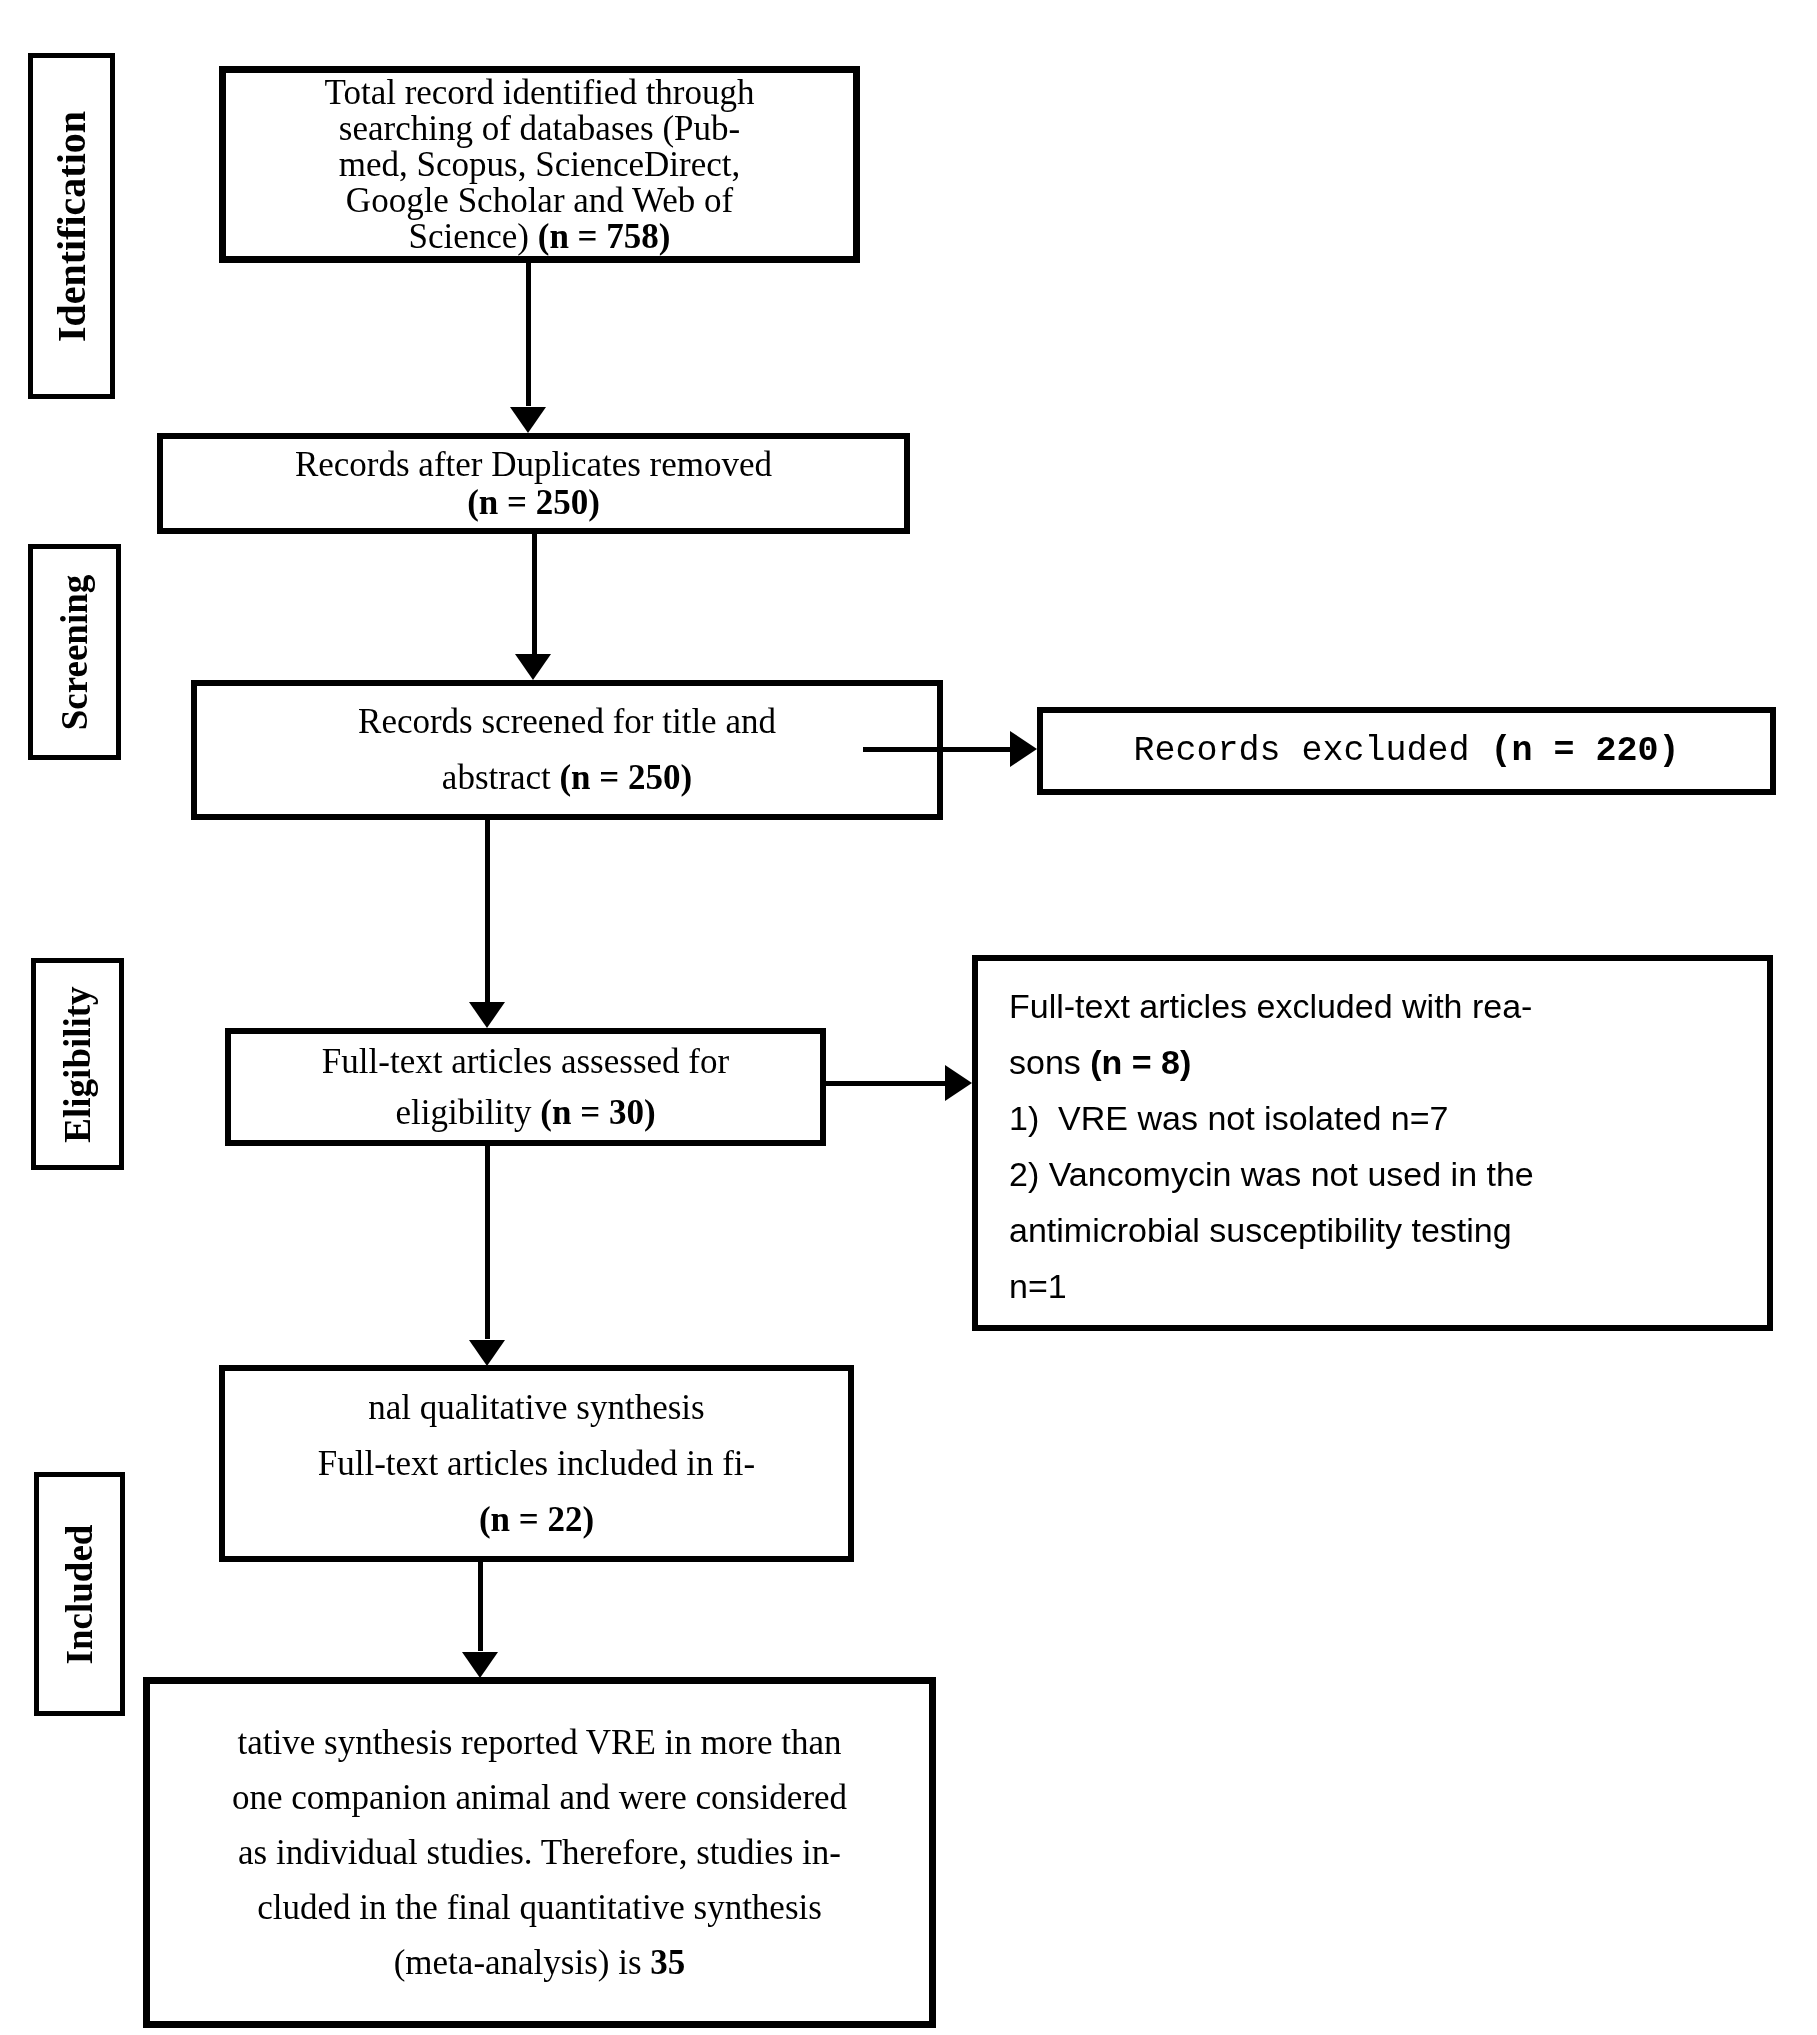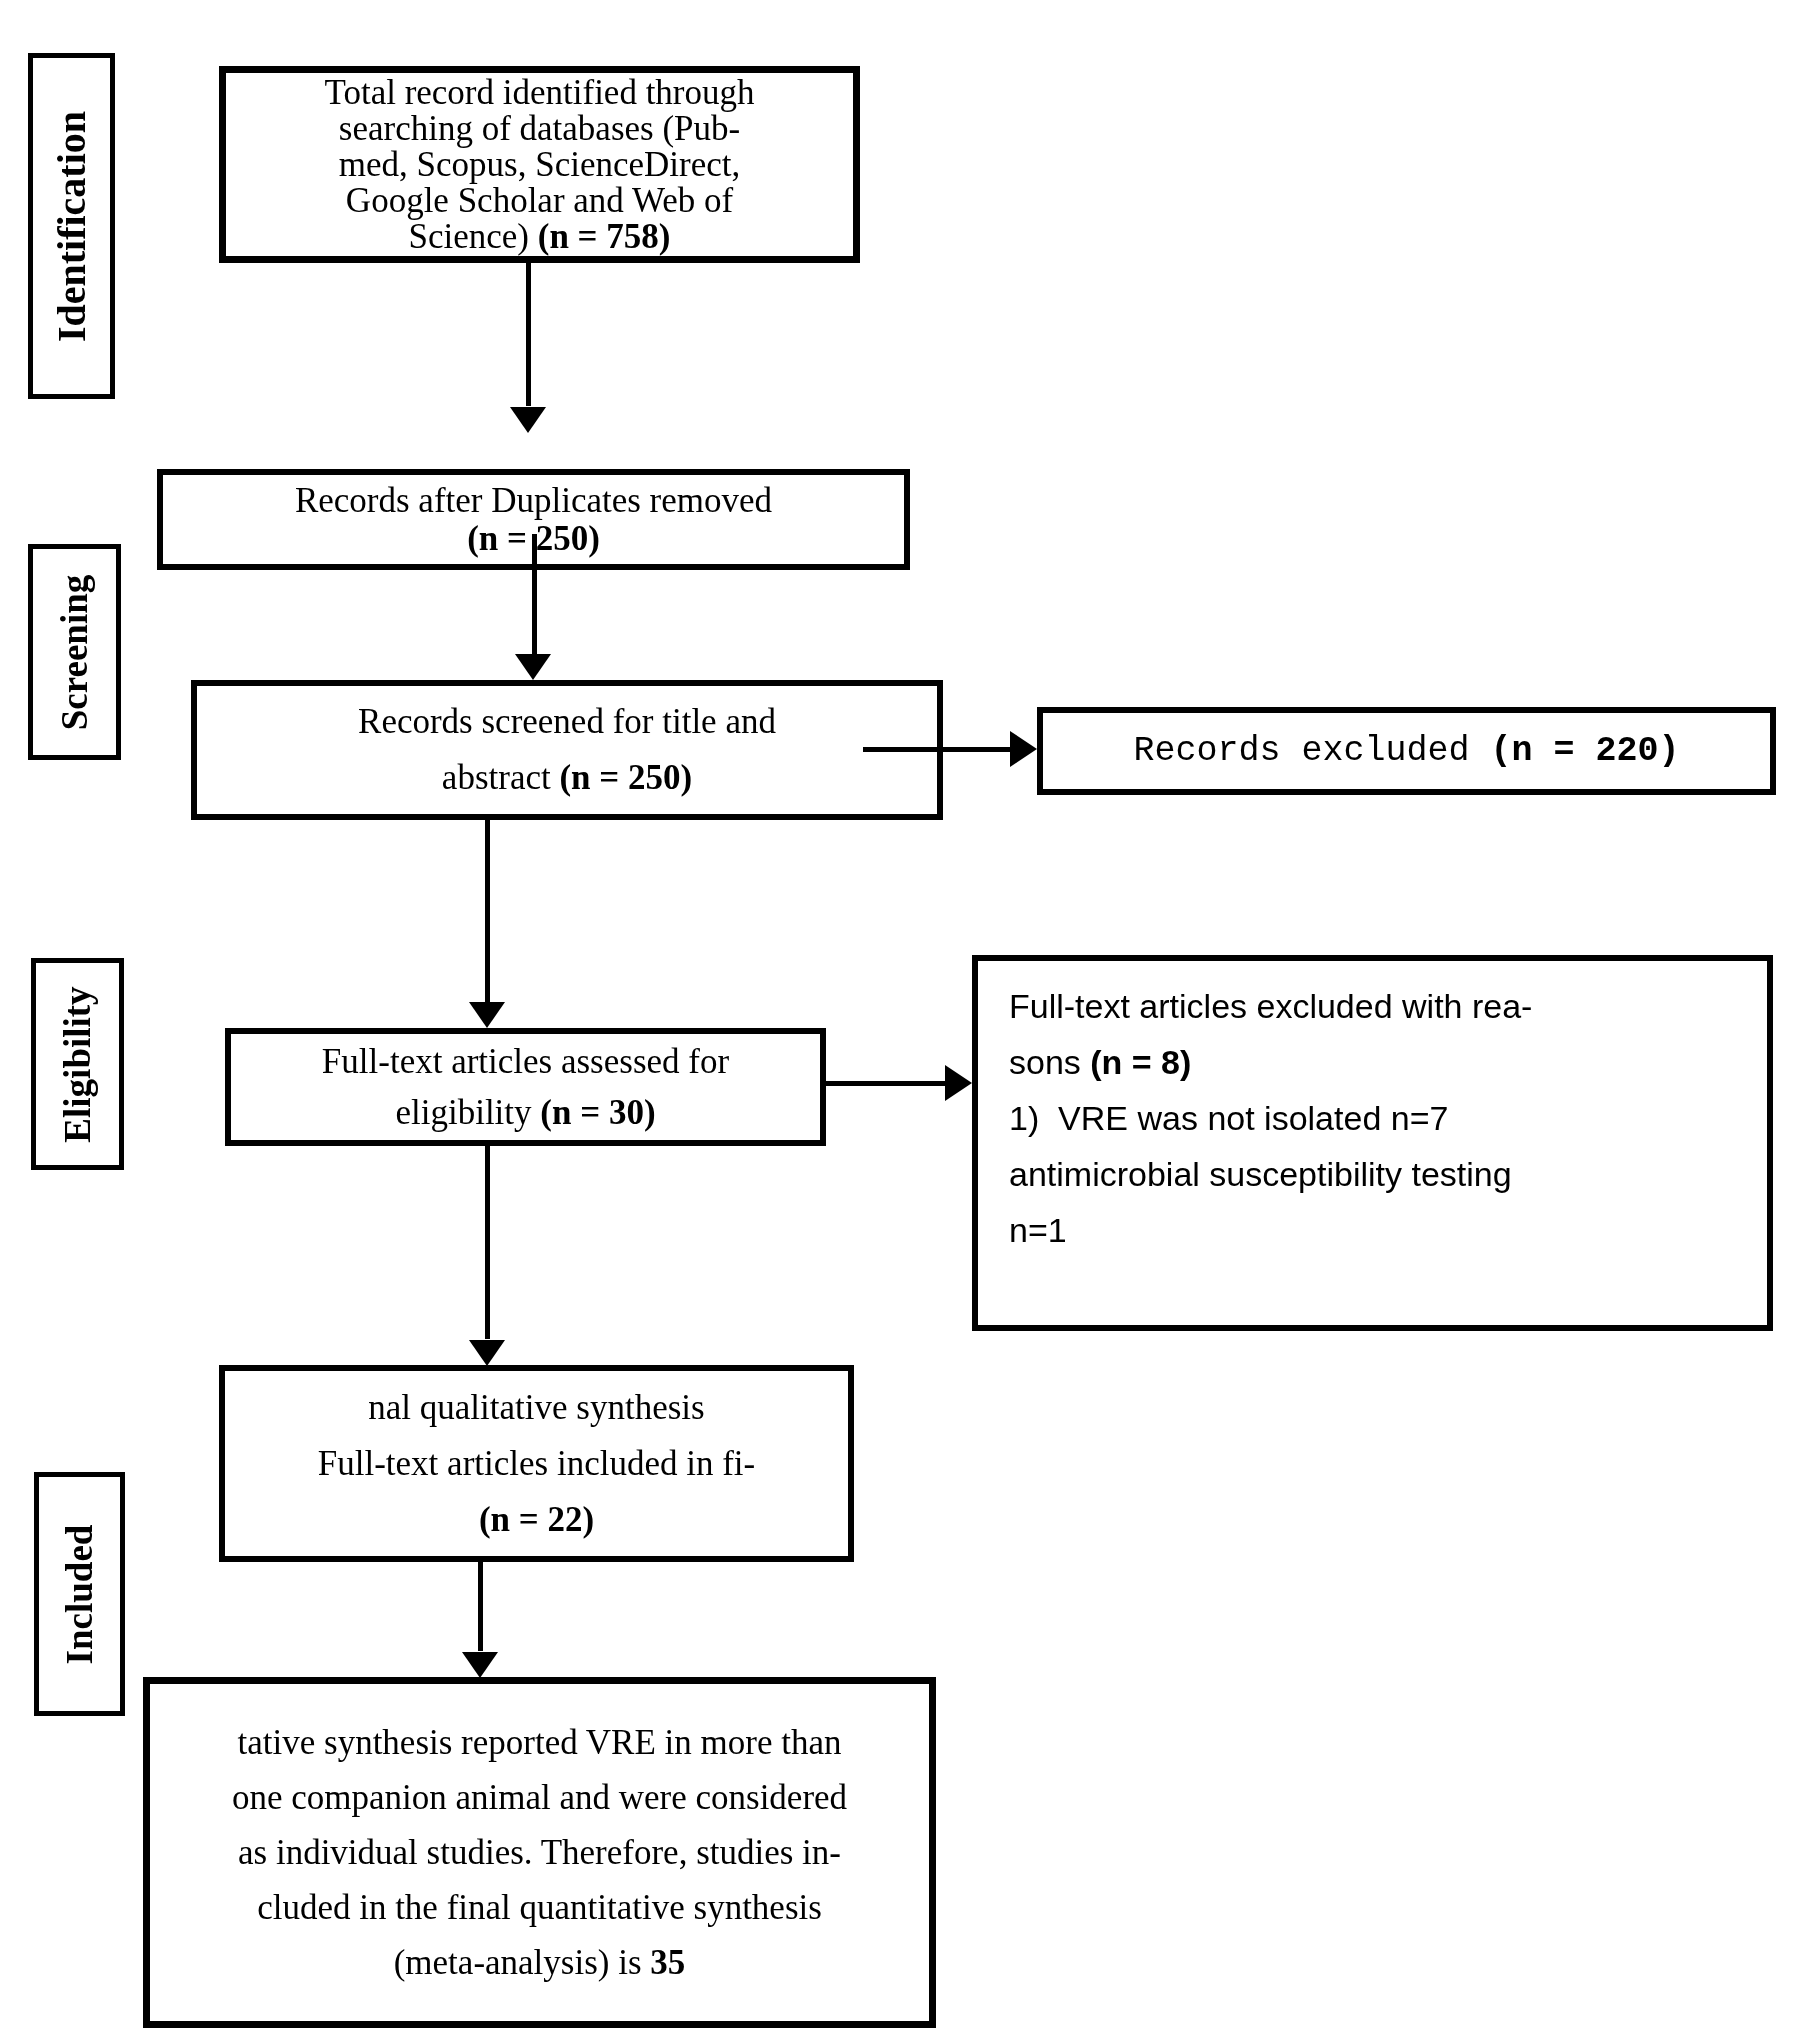--- a/index.html
+++ b/index.html
@@ -7,21 +7,21 @@
           font-family:"Liberation Serif",serif;color:#000000;overflow:hidden;}
 
   
   .box{position:absolute;box-sizing:border-box;border:6.7px solid #000;background:#fff;
        display:flex;flex-direction:column;justify-content:center;align-items:center;
        text-align:left;font-size:35px;}
   .box .line{white-space:pre;}
   .box .bold{font-weight:bold;}
 
   #box-identified{left:219px;top:66px;width:641px;height:197px;line-height:36px;border-width:7.9px;}
-  #box-duplicates{left:157px;top:433px;width:753px;height:101px;line-height:38px;margin-top:36px;}
+  #box-duplicates{left:157px;top:433px;width:753px;height:101px;line-height:38px;}
   #box-screened{left:191px;top:680px;width:752px;height:140px;line-height:56px;}
   #box-excluded{left:1037px;top:707px;width:739px;height:88px;line-height:45px;font-family:Liberation Mono, monospace;}
   #box-assessed{left:225px;top:1028px;width:601px;height:118px;line-height:51px;}
   #box-reasons{left:972px;top:955px;width:801px;height:376px;line-height:56px;
                font-family:"Liberation Sans",sans-serif;font-size:34px;
                justify-content:flex-start;align-items:flex-start;text-align:center;
                padding:17px 17px 5.6px 31px;}
   #box-qualitative{left:219px;top:1365px;width:635px;height:197px;line-height:56px;}
   #box-quantitative{left:143px;top:1677px;width:793px;height:351px;line-height:55px;border-width:7.9px;}
 
@@ -83,20 +83,21 @@
       <div class="line"><span>Records excluded </span><span class="bold">(n = 220)</span></div>
     </div>
   <div class="box" id="box-assessed">
       <div class="line"><span>Full-text articles assessed for</span></div>
       <div class="line"><span>eligibility </span><span class="bold">(n = 30)</span></div>
     </div>
   <div class="box" id="box-reasons">
       <div class="line"><span>Full-text articles excluded with rea-</span></div>
       <div class="line"><span>sons </span><span class="bold">(n = 8)</span></div>
       <div class="line"><span>1)  VRE was not isolated n=7</span></div>
+      <div class="line"><span>2) Vancomycin was not used in the</span></div>
       <div class="line"><span>antimicrobial susceptibility testing</span></div>
       <div class="line"><span>n=1</span></div>
     </div>
   <div class="box" id="box-qualitative">
       <div class="line"><span>nal qualitative synthesis</span></div>
       <div class="line"><span>Full-text articles included in fi-</span></div>
       <div class="line"><span class="bold">(n = 22)</span></div>
     </div>
   <div class="box" id="box-quantitative">
       <div class="line"><span>tative synthesis reported VRE in more than</span></div>

